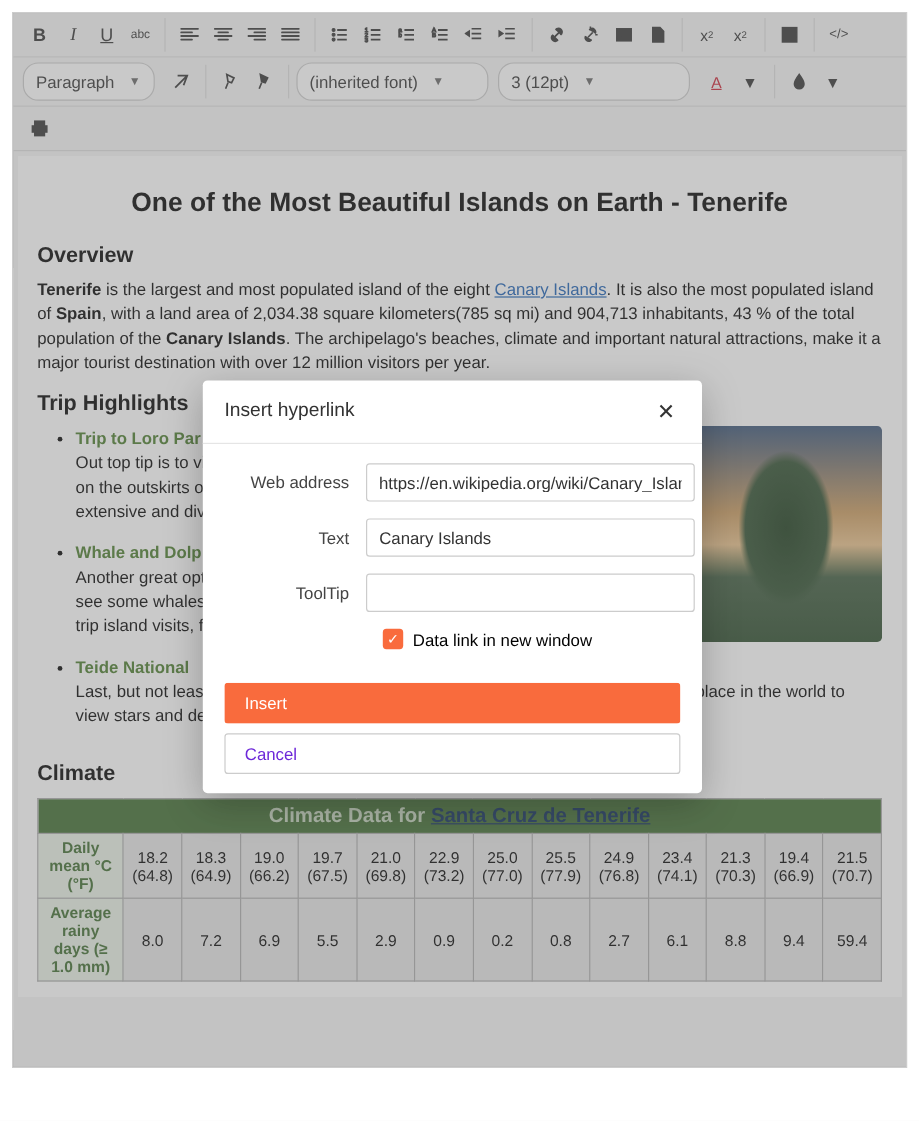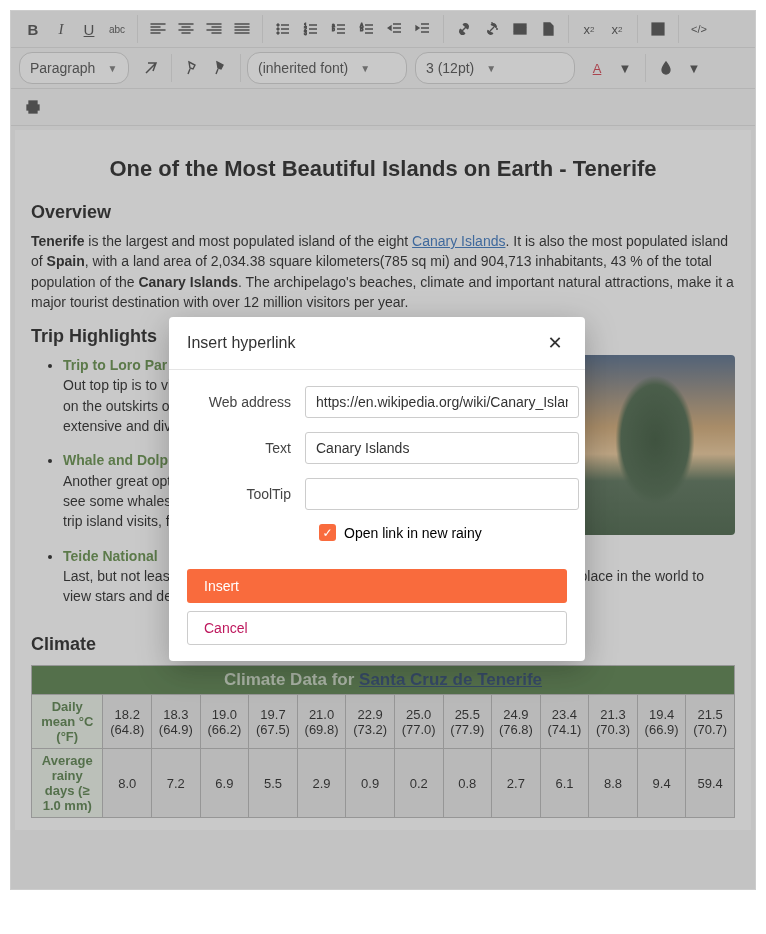--- a/index.html
+++ b/index.html
@@ -40,21 +40,21 @@
 .dialog-close { cursor: pointer; font-size: 18px; color: #333; width: 24px; height: 24px; display:flex;align-items:center;justify-content:center; }
 .dialog-body { padding: 16px 6px 8px; }
 .form-row { display: flex; align-items: center; margin-bottom: 14px; }
 .form-label { width: 130px; text-align: right; padding-right: 14px; color: #444; font-size: 14px; }
 .form-input { flex: 1; border: 1px solid #ccc; border-radius: 3px; padding: 7px 10px; font-size: 14px; color: #333; }
 .checkbox-row { display: flex; align-items: center; padding-left: 144px; margin-bottom: 10px; gap: 8px; }
 .chk { width: 17px; height: 17px; background: #f96b3d; border-radius: 3px; display: flex; align-items: center; justify-content: center; color: #fff; font-size: 12px; }
 .dialog-footer { display: flex; justify-content: flex-end; gap: 8px; padding: 10px 18px 16px; flex-direction: column; }
 .btn { padding: 8px 16px; border-radius: 3px; font-size: 14px; cursor: pointer; border: 1px solid transparent; }
 .btn-primary { background: #f96b3d; color: #fff; }
-.btn-default { background: #fff; border-color: #ccc; color: #be185d; }
+.btn-default { background: #fff; border-color: #ccc; color: #6d28d9; }
 .svg-icon { width: 16px; height: 16px; fill: #333; stroke: #333; }
 </style>
 </head>
 <body>
 
 <div class="app">
 
   <div class="toolbar-row">
     <div class="tb-group">
       <div class="tb-btn tb-bold">B</div>
@@ -303,21 +303,21 @@
       <div class="form-row">
         <div class="form-label">Text</div>
         <input class="form-input" value="Canary Islands" style="">
       </div>
       <div class="form-row">
         <div class="form-label">ToolTip</div>
         <input class="form-input" value="" style="">
       </div>
       <div class="checkbox-row">
         <div class="chk">✓</div>
-        <span>Open link in new rainy</span>
+        <span>Data link in new window</span>
       </div>
     </div>
     <div class="dialog-footer">
       <div class="btn btn-primary">Insert</div>
       <div class="btn btn-default">Cancel</div>
     </div>
   </div>
 
 </div>
 

